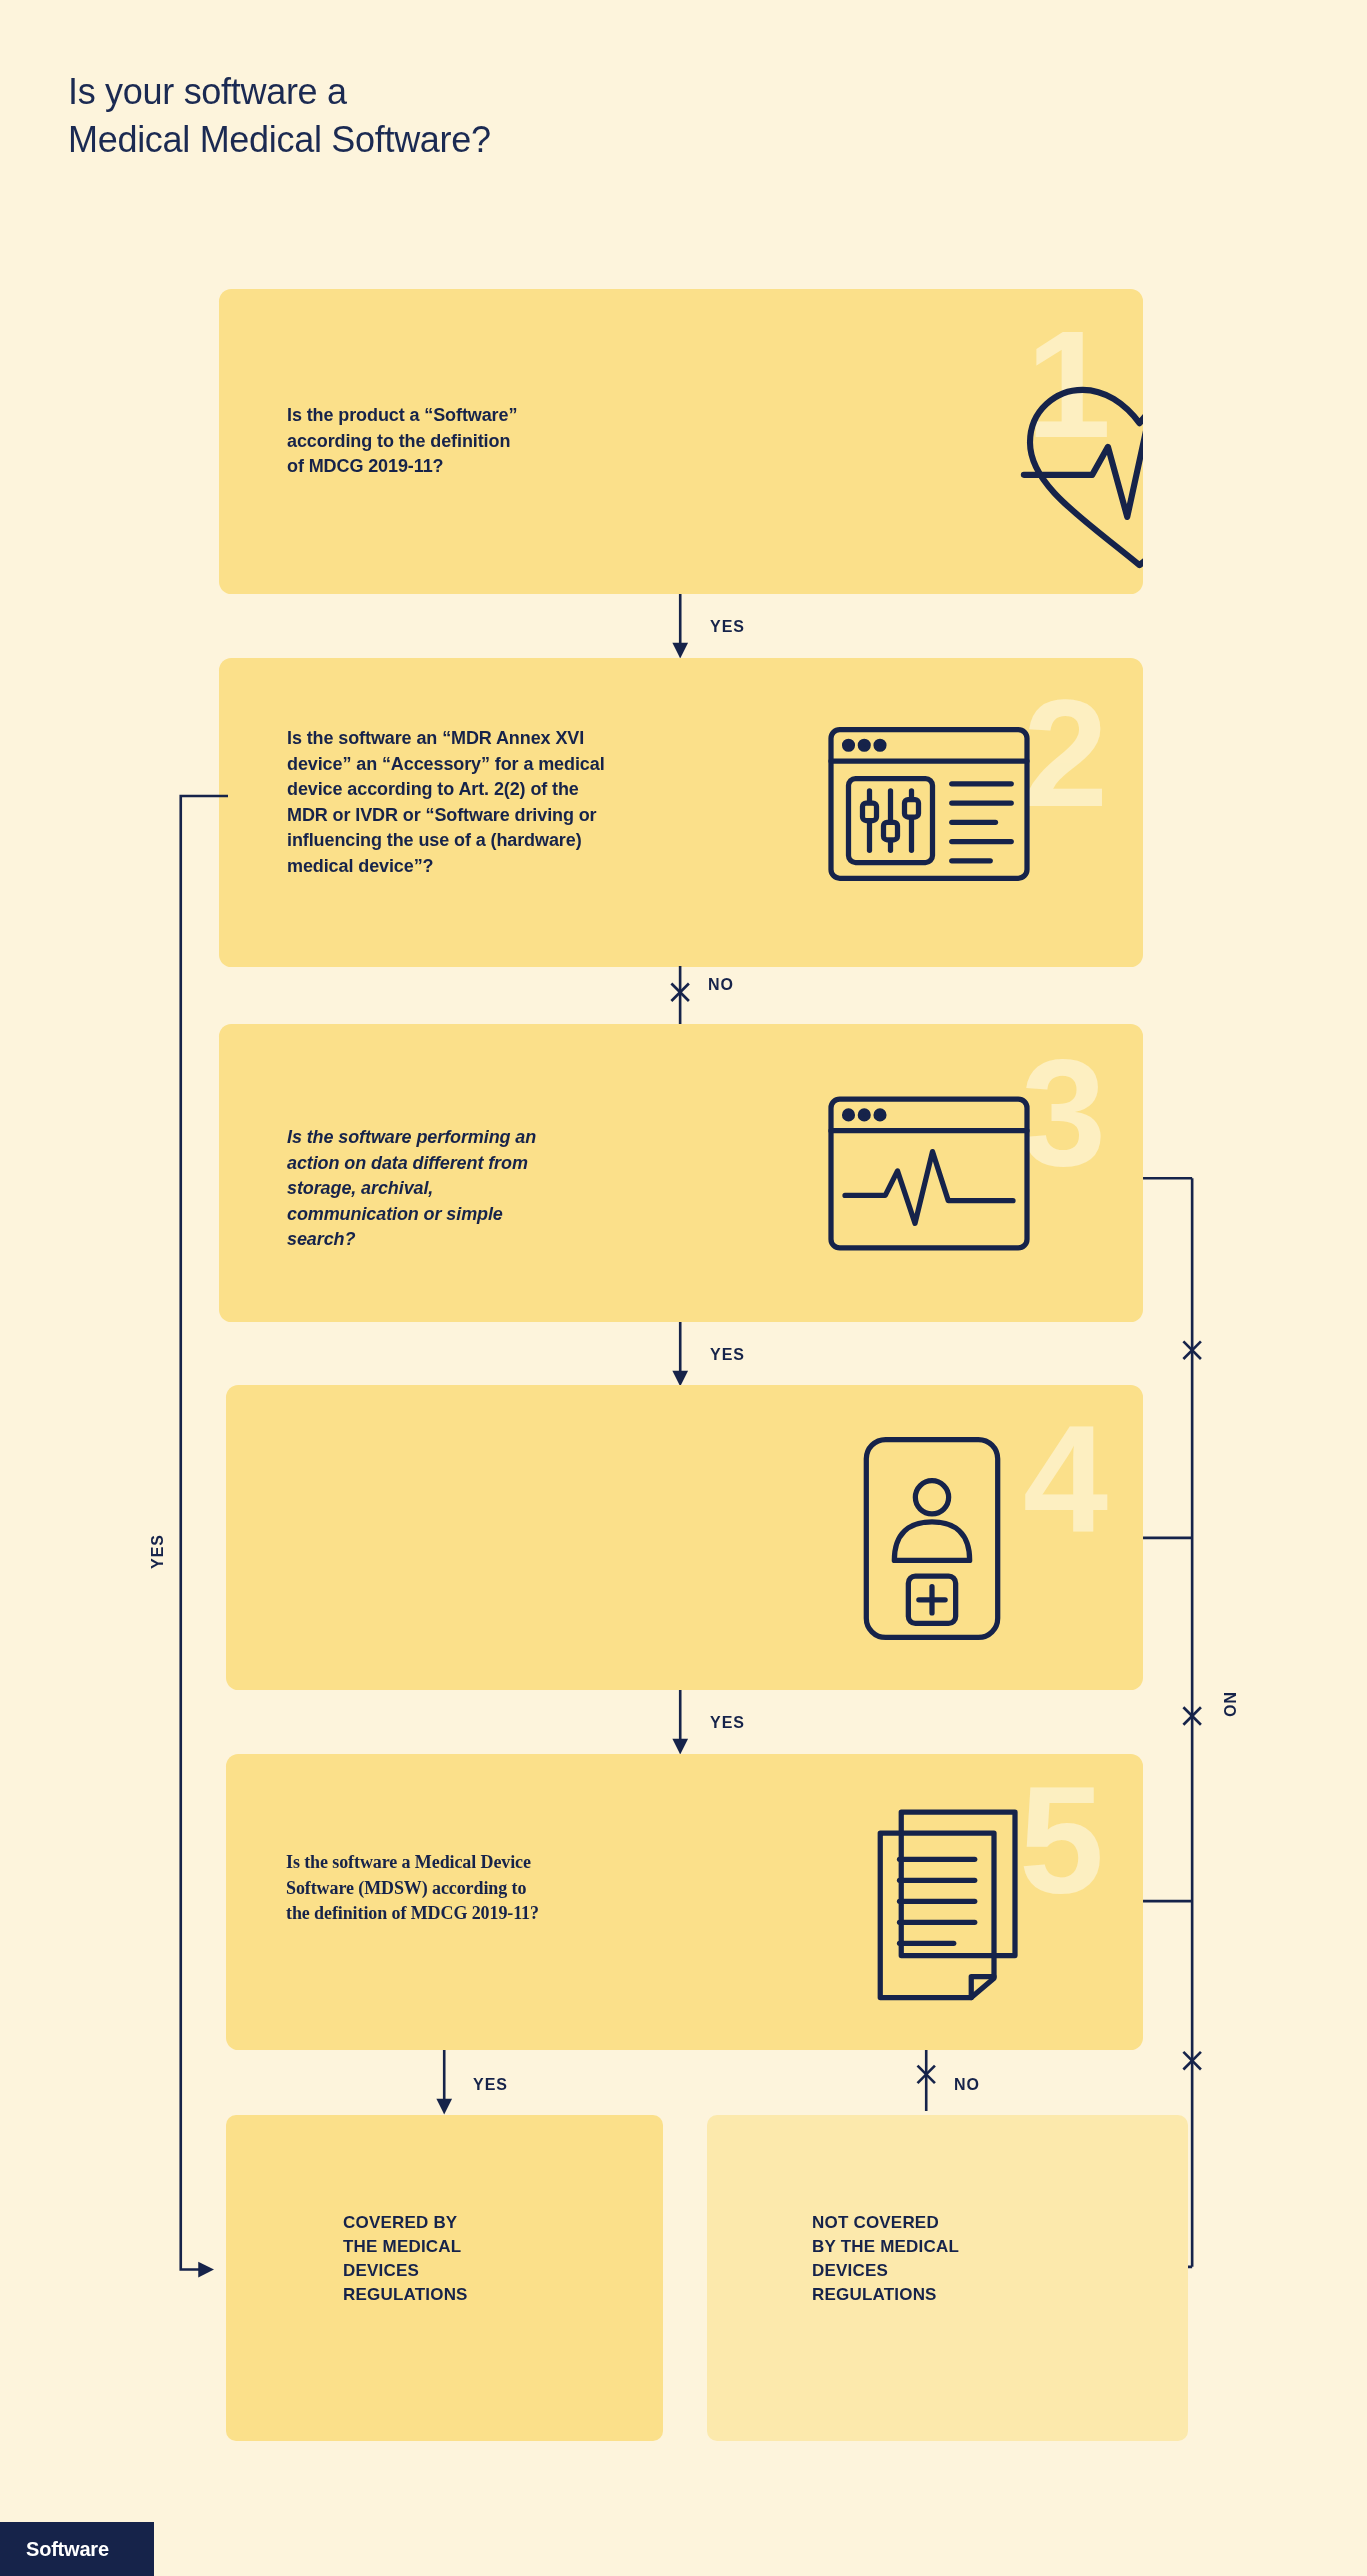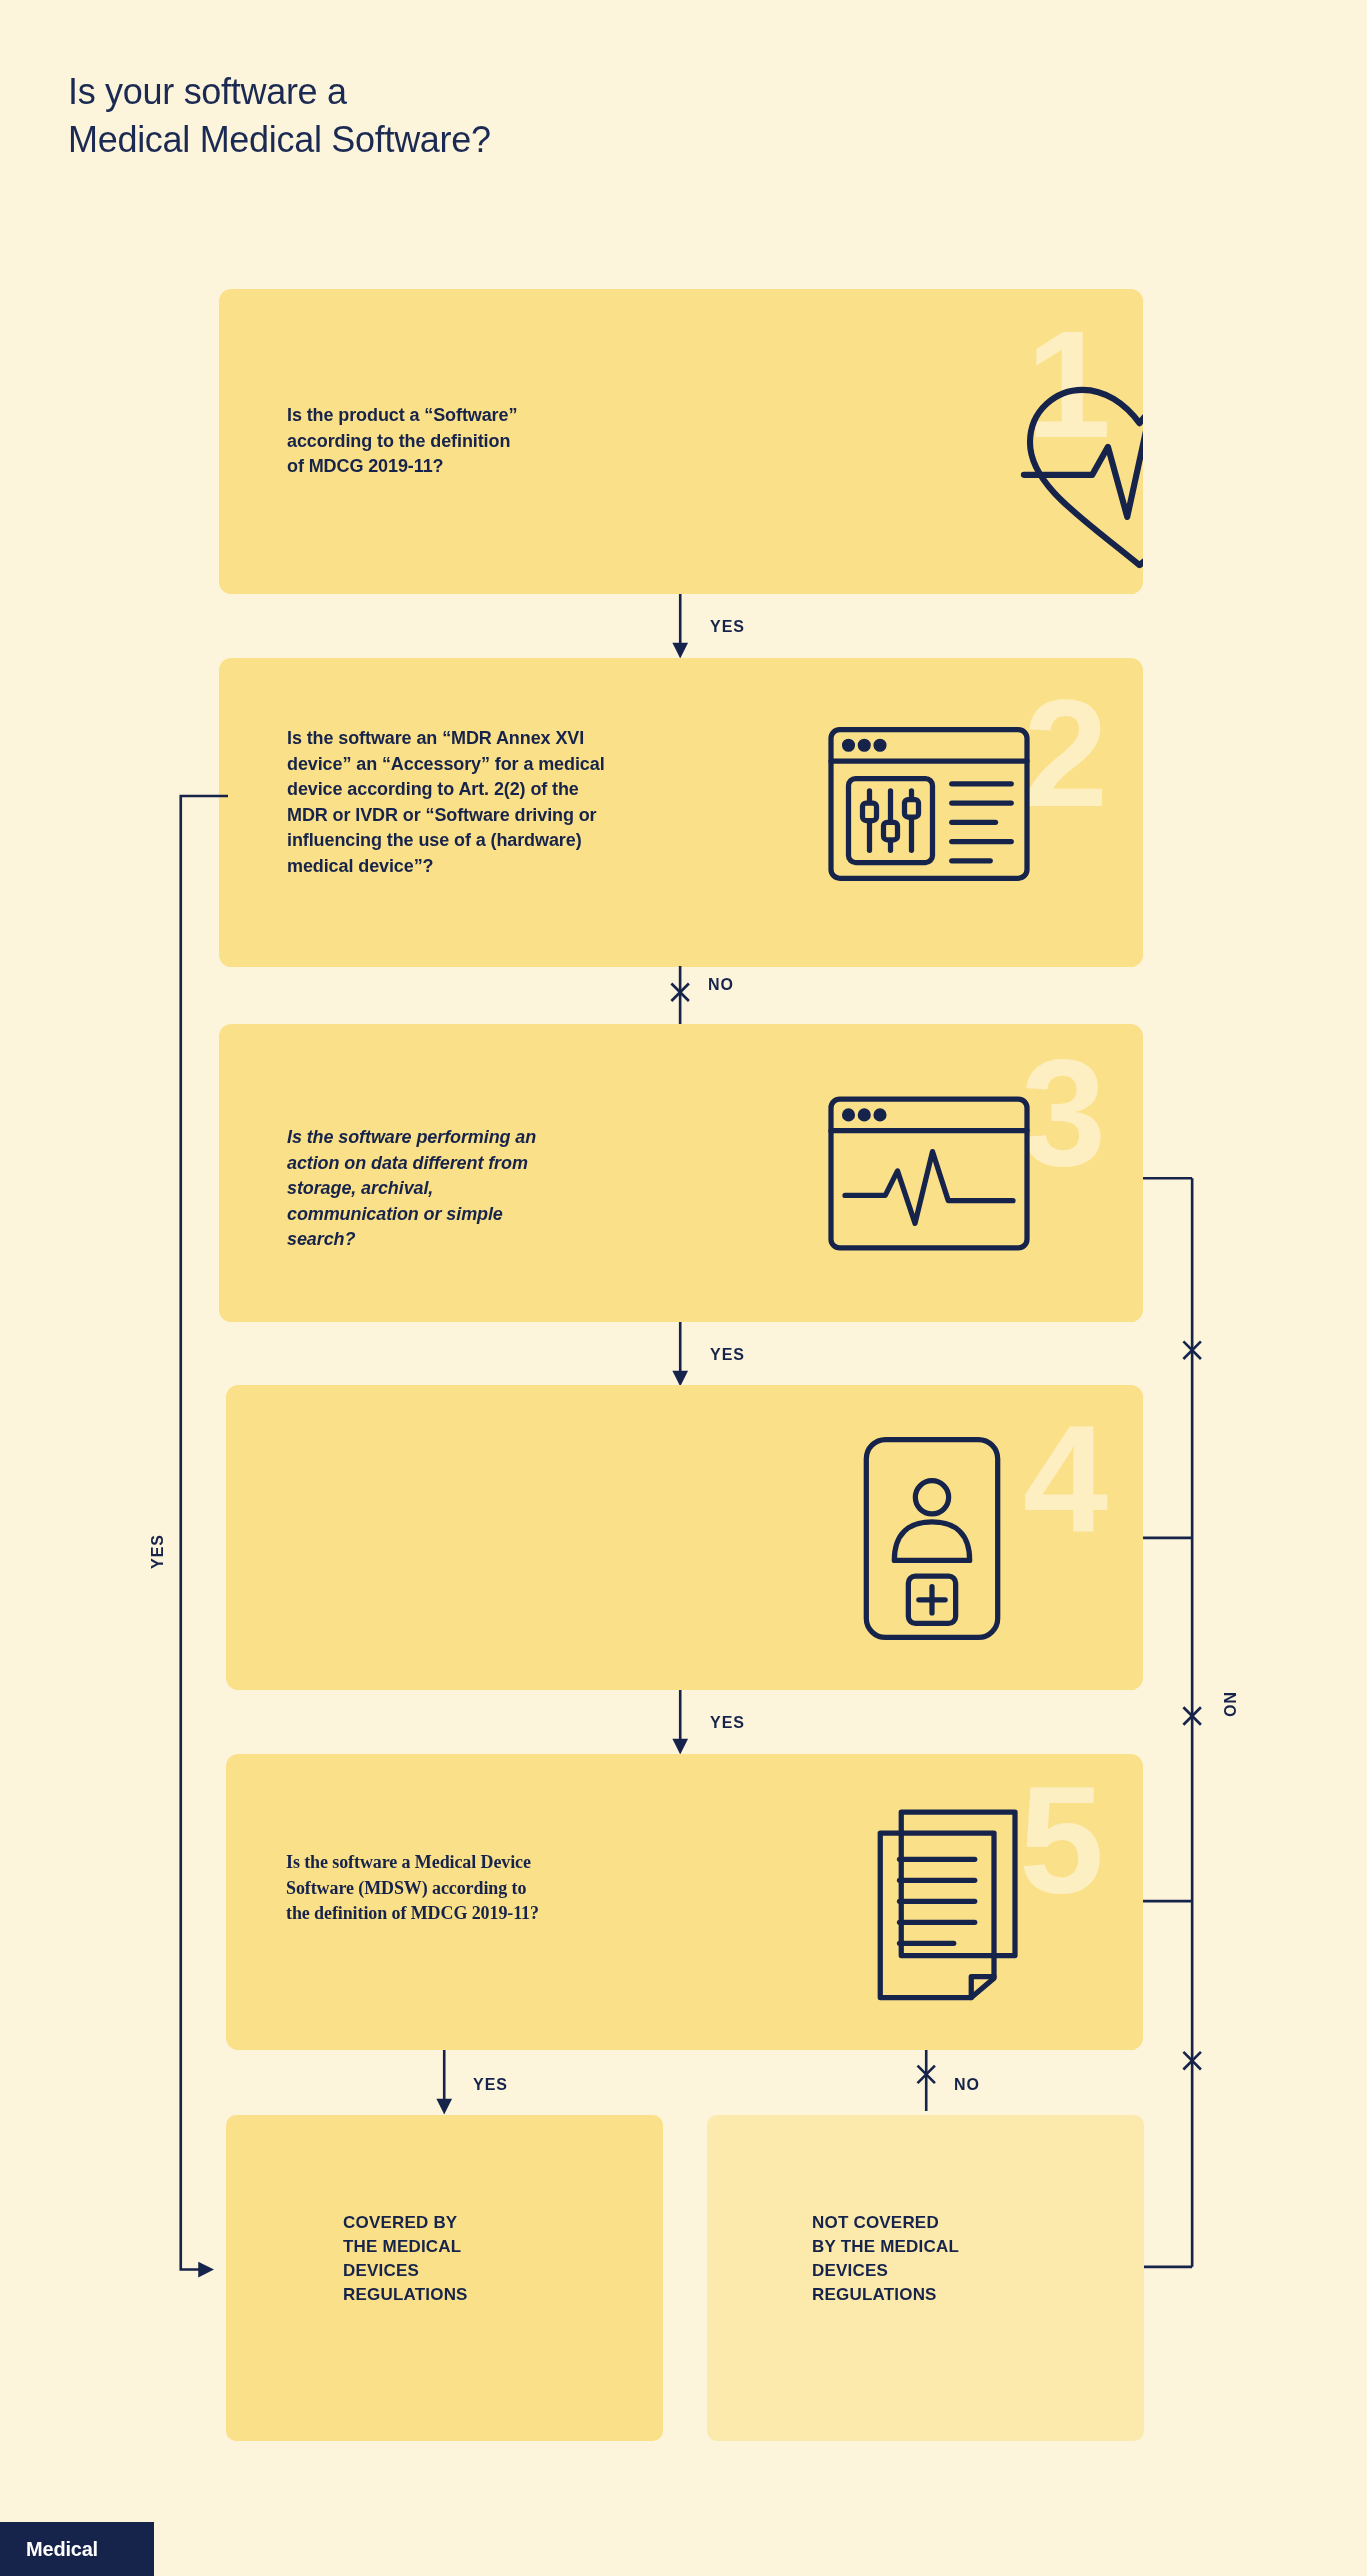--- a/index.html
+++ b/index.html
@@ -304,25 +304,25 @@
   </div>
   <div class="lbl vert-cw" style="left:1238px; top:1692px;">NO</div>
 
   <div class="result left" style="left:226px; top:2115px; width:437px; height:326px;">
     <div class="result-text" style="left:117px; top:96px; width:289px;">COVERED BY
 THE MEDICAL
 DEVICES
 REGULATIONS</div>
   </div>
 
-  <div class="result right" style="left:707px; top:2115px; width:437px; height:326px;">
+  <div class="result right" style="left:707px; top:2115px; width:481px; height:326px;">
     <div class="result-text" style="left:105px; top:96px; width:307px;">NOT COVERED
 BY THE MEDICAL
 DEVICES
 REGULATIONS</div>
   </div>
 
   <div class="footer-logo">
-    <span class="logo-text">Medical</span>
+    <span class="logo-text">Software</span>
   </div>
 
 </div>
 
 
 </body></html>

